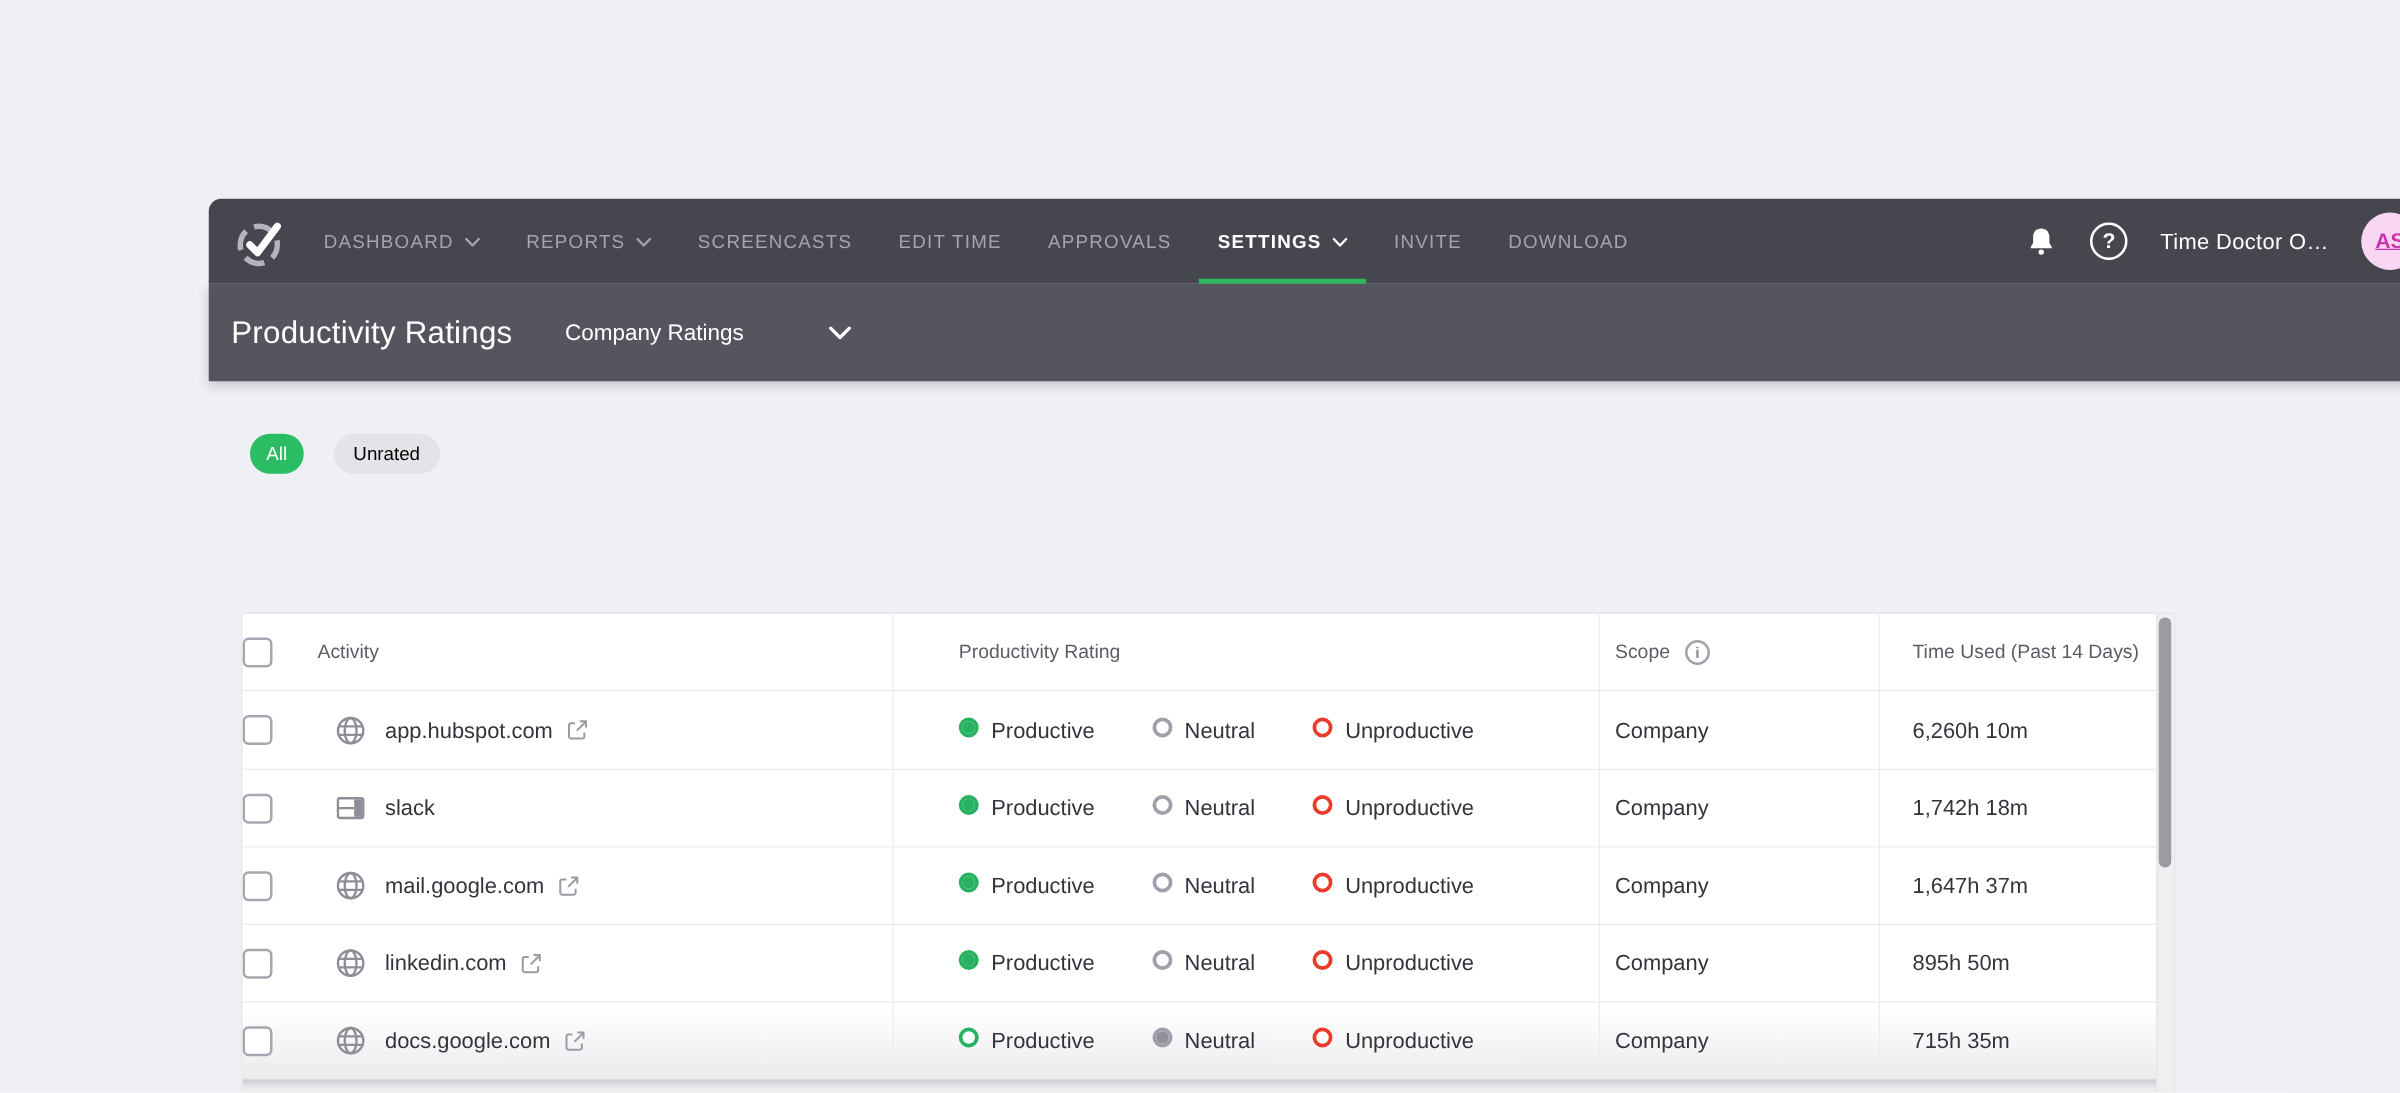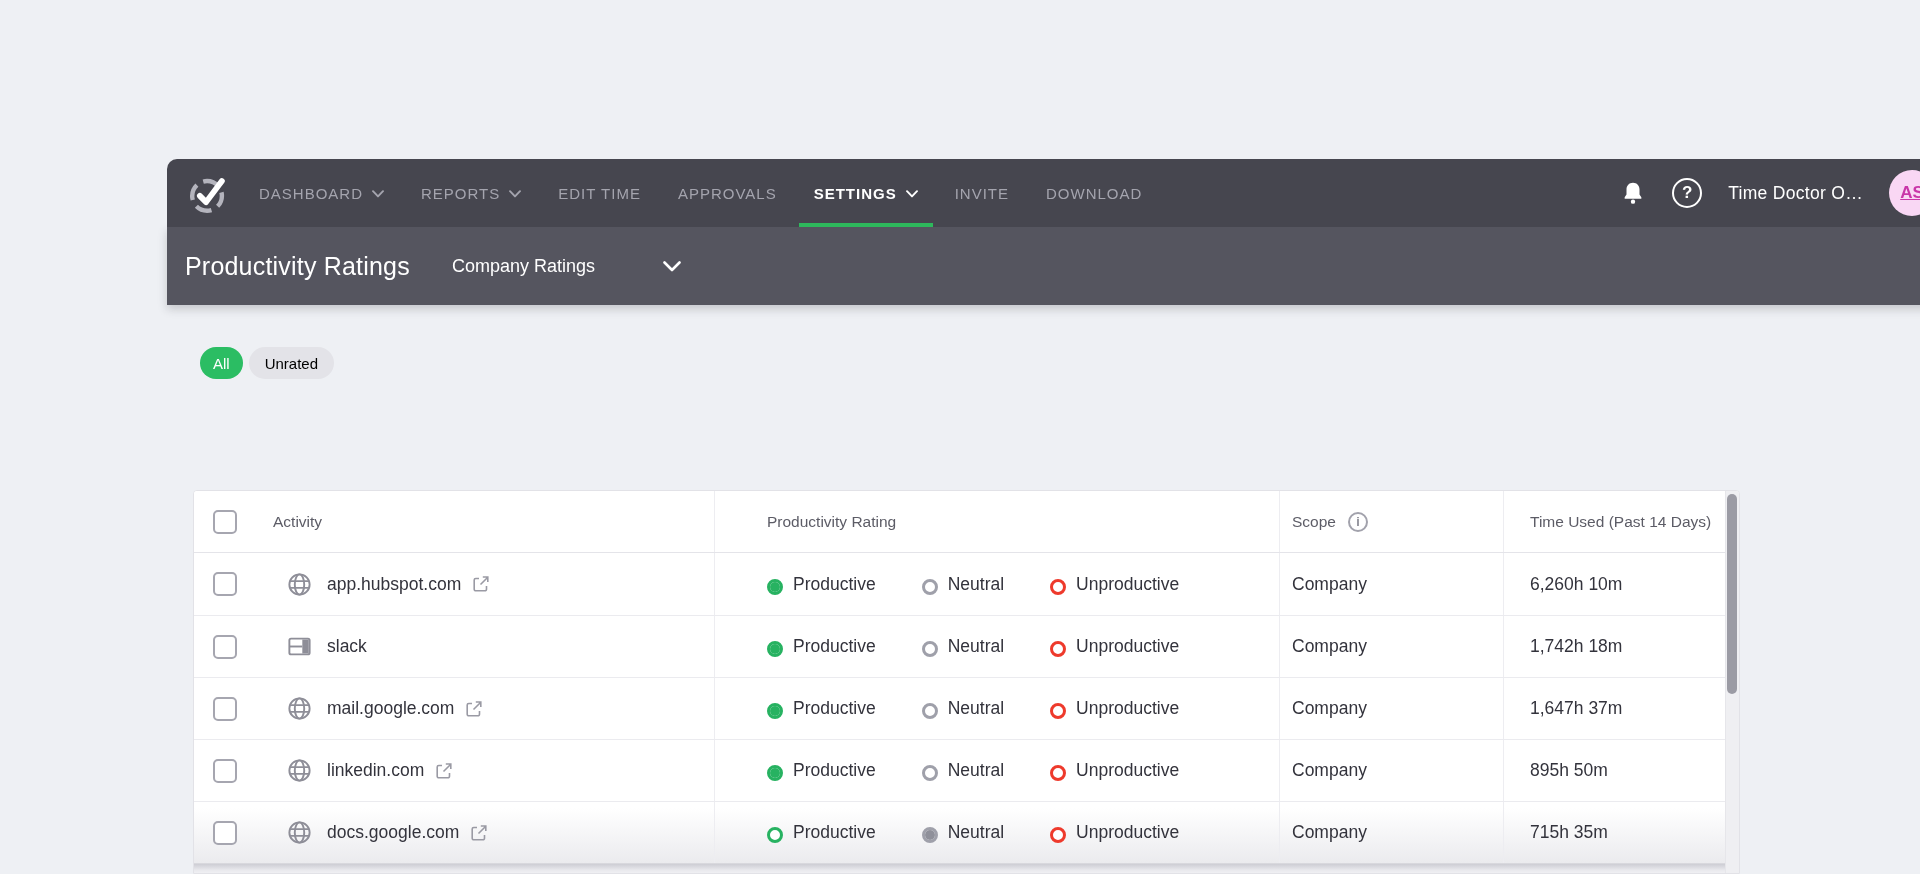--- a/index.html
+++ b/index.html
@@ -27,57 +27,57 @@
             display:flex; align-items:center; justify-content:center; font-size:17px; font-weight:bold;
             margin-right:-8px; cursor:pointer;text-decoration:underline; }
 
   .subheader { height:78px; background:#55555f; display:flex; align-items:center; padding:0 18px;
                box-shadow:0 4px 9px rgba(50,50,60,.22); }
   .page-title { color:#ffffff; font-size:25px; font-weight:normal; letter-spacing:.2px; }
   .ratings-selector { margin-left:42px; display:flex; align-items:center; gap:68px; color:#ffffff;
                       font-size:18px; cursor:pointer; }
 
   
-  .chips { position:absolute; left:200px; top:347px; display:flex; gap:6px; }
+  .chips { position:absolute; left:200px; top:347px; display:flex; gap:24px; }
   .chip { height:32px; border-radius:16px; display:flex; align-items:center; font-size:15px; cursor:pointer; }
   .chip.active { background:#2bbd63; color:#ffffff; padding:0 13px; }
   .chip.inactive { background:#e3e3e8; color:#000000; padding:0 16px; }
 
   
   .search-box { position:absolute; left:193px; top:411px; width:373px; height:54px; background:#ffffff;
                 border:1px solid #e6e6ea; border-radius:2px; display:flex; align-items:center; padding:0 17px; gap:14px; }
   .search-box input { border:none; outline:none; font-size:17.5px; color:#555560; width:100%; background:transparent;
                       font-family:"Liberation Sans", sans-serif; }
   .search-box input::placeholder { color:#8e8e98; }
 
   
   .table-card { position:absolute; left:193px; top:490px; width:1547px; height:384px; background:#ffffff;
                 border:1px solid #e2e2e7; border-radius:4px 4px 0 0; overflow:hidden; }
   .table-inner { margin-right:14px; }
   .t-row { display:grid; grid-template-columns:520px 565px 224px 224px; height:62px; background:#ffffff; }
   .t-row.header { color:#5c5c66; font-size:15.5px; }
   .t-row + .t-row { border-top:1px solid #ebebef; }
   .t-row.header { border-bottom:1px solid #e4e4e9; }
   .cell { display:flex; align-items:center; }
-  .c-activity { padding-left:19px; }
+  .c-activity { }
   .c-rating, .c-scope, .c-time { border-left:1px solid #ededf1; }
   .c-rating { padding-left:52px; gap:46px; }
   .c-scope { padding-left:12px; gap:12px; }
   .c-time { padding-left:26px; }
   .t-row:not(.header) .cell { color:#33333c; font-size:17.5px; }
   .t-row.shaded { background:linear-gradient(180deg,#ffffff 10%,#ebebee 100%); }
 
   .checkbox { width:24px; height:24px; border:2px solid #a6a6b0; border-radius:5px; background:#ffffff;
               flex:none; cursor:pointer; }
   .t-row.header .checkbox { margin-right:36px; }
   .t-row:not(.header) .checkbox { margin-right:49px; }
   .row-icon { width:27px; height:27px; margin-right:14px; flex:none; display:flex; }
   .ext { width:20px; height:20px; margin-left:10px; display:flex; cursor:pointer; }
 
-  .rating-option { display:flex; align-items:flex-end; gap:10px; cursor:pointer; white-space:nowrap; }
+  .rating-option { display:flex; align-items:flex-start; gap:10px; cursor:pointer; white-space:nowrap; }
   .radio { width:16px; height:16px; border:3px solid; border-radius:50%; position:relative; flex:none; background:#fff; }
   .radio.green { border-color:#27b261; }
   .radio.gray  { border-color:#9fa0aa; }
   .radio.red   { border-color:#ee3a2c; }
   .radio.selected::after { content:""; position:absolute; inset:0; margin:auto; width:10px; height:10px; border-radius:50%; }
   .radio.green.selected::after { background:#27b261; }
   .radio.gray.selected::after  { background:#8f909a; }
 
   .info-icon { width:20px; height:20px; border:2px solid #a2a2ac; border-radius:50%; color:#8c8c96;
                display:flex; align-items:center; justify-content:center; font-size:12.5px; font-weight:bold;
@@ -108,20 +108,24 @@
     <span>DASHBOARD</span>
     <svg class="chev" width="12" height="8" viewBox="0 0 12 8" fill="none">
       <path d="M1 1.2 L6 6.4 L11 1.2" stroke="currentColor" stroke-width="1.9" stroke-linecap="round" stroke-linejoin="round"></path>
     </svg>
   </div>
           <div class="nav-item">
     <span>REPORTS</span>
     <svg class="chev" width="12" height="8" viewBox="0 0 12 8" fill="none">
       <path d="M1 1.2 L6 6.4 L11 1.2" stroke="currentColor" stroke-width="1.9" stroke-linecap="round" stroke-linejoin="round"></path>
     </svg>
+  </div>
+          <div class="nav-item">
+    <span>SCREENCASTS</span>
+
   </div>
           <div class="nav-item">
     <span>EDIT TIME</span>
 
   </div>
           <div class="nav-item">
     <span>APPROVALS</span>
 
   </div>
           <div class="nav-item active">

